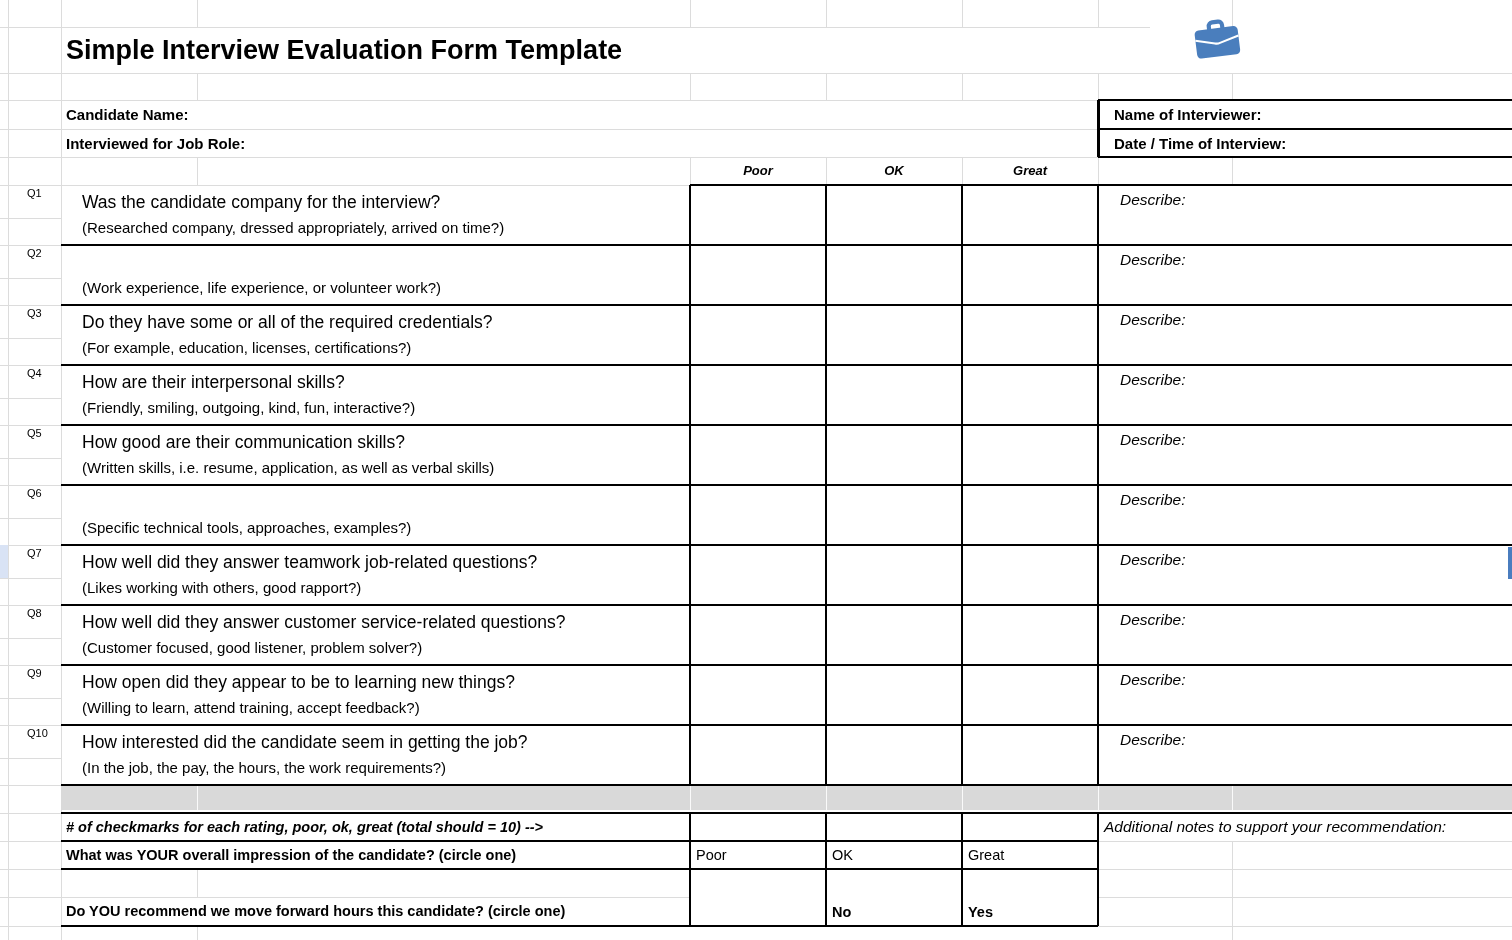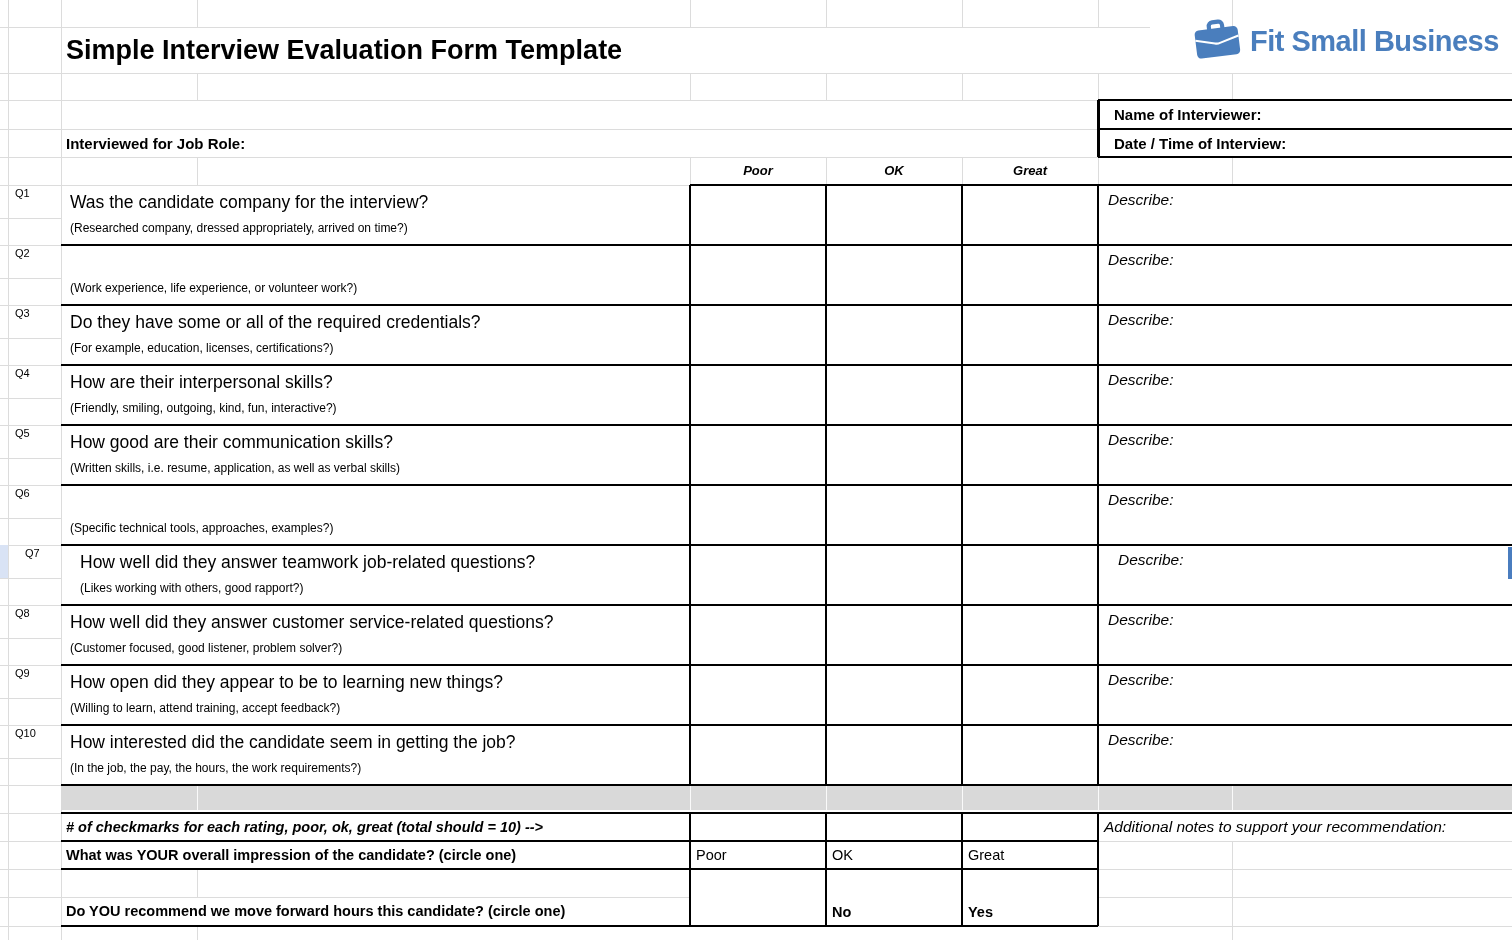--- a/index.html
+++ b/index.html
@@ -11,24 +11,24 @@
   .bk-h{position:absolute;height:2px;background:#000;}
   .bk-v{position:absolute;width:2px;background:#000;}
   .band-sep{position:absolute;width:1px;background:rgba(255,255,255,.85);}
   .title-cell{left:66px;top:27px;height:46px;line-height:46px;font-size:27px;font-weight:bold;white-space:nowrap;}
   .logo{left:1192px;top:14px;height:54px;display:flex;align-items:center;gap:8px;}
   .logo-text{font-size:29px;font-weight:bold;color:#4a7ebd;letter-spacing:-0.5px;white-space:nowrap;}
   .info-cell{height:29px;line-height:29px;font-size:15px;font-weight:bold;white-space:nowrap;}
   .box-cell{left:1098px;width:414px;border-left:2px solid #000;box-sizing:border-box;padding-left:14px;}
   .rating-hdr{top:157px;width:136px;height:28px;line-height:28px;text-align:center;
               font-size:13px;font-weight:bold;font-style:italic;}
-  .qblock{left:4px;width:1362px;height:60px;}
+  .qblock{left:16px;width:1362px;height:60px;}
   .qid{position:absolute;left:11px;top:2px;font-size:11px;}
   .qtext{position:absolute;left:66px;top:5px;font-size:17.5px;line-height:24px;white-space:nowrap;}
-  .qhint{position:absolute;left:66px;top:36px;font-size:12px;line-height:14px;white-space:nowrap;}
+  .qhint{position:absolute;left:66px;top:36px;font-size:15px;line-height:14px;white-space:nowrap;}
   .rcell{position:absolute;top:0;width:136px;height:60px;}
   .rcell.p{left:690px;} .rcell.o{left:826px;} .rcell.g{left:962px;}
   .dcell{position:absolute;left:1098px;top:0;width:414px;height:60px;}
   .dlabel{position:absolute;left:6px;top:6px;font-size:15.5px;font-style:italic;}
   .band{left:61px;top:786px;width:1451px;height:24px;background:#d9d9d9;}
   .sum-label{padding-left:5px;height:28px;line-height:28px;font-size:14.5px;white-space:nowrap;}
   .bold-ital{font-weight:bold;font-style:italic;}
   .bold{font-weight:bold;}
   .opt-cell{width:136px;height:28px;line-height:28px;font-size:14.5px;padding-left:6px;box-sizing:border-box;}
   .yn-cell{width:136px;height:57px;font-size:14.5px;font-weight:bold;display:flex;align-items:flex-end;
@@ -108,23 +108,25 @@
   <div class="abs logo">
     <span>
       <svg width="50" height="44" viewBox="0 0 60 52">
         <g transform="rotate(-7 30 26)">
           <path d="M22 15 v-5 a4.5 4.5 0 0 1 4.5-4.5 h7 a4.5 4.5 0 0 1 4.5 4.5 v5" fill="none" stroke="#4a7ebd" stroke-width="5"></path>
           <rect x="4" y="13" width="52" height="34" rx="5" fill="#4a7ebd"></rect>
           <path d="M4 25 L27 31 a9 9 0 0 0 6 0 L56 25" stroke="#ffffff" stroke-width="2.5" fill="none"></path>
         </g>
       </svg>
     </span>
-    <span class="logo-text">Fit Small Business</span>
-  </div>
-
+  </div>
+
+  <div class="abs info-cell" style="left:61px;top:100px;width:1037px;padding-left:5px;">
+    <span>Candidate Name:</span>
+  </div>
   <div class="abs info-cell" style="left:61px;top:129px;width:1037px;padding-left:5px;">
     <span>Interviewed for Job Role:</span>
   </div>
 
   <div class="abs info-cell box-cell" style="top:100px;">
     <span>Name of Interviewer:</span>
   </div>
   <div class="abs info-cell box-cell" style="top:129px;">
     <span>Date / Time of Interview:</span>
   </div>
@@ -197,21 +199,21 @@
       <div class="qid">Q6</div>
       <div class="qhint">(Specific technical tools, approaches, examples?)</div>
       <div class="rcell p"></div>
       <div class="rcell o"></div>
       <div class="rcell g"></div>
       <div class="dcell">
         <span class="dlabel">Describe:</span>
       </div>
     </div>
 
-    <div class="abs qblock" style="top: 545px; margin-left: 10px;">
+    <div class="abs qblock" style="top: 545px;">
       <div class="qid">Q7</div>
       <div class="qtext">How well did they answer teamwork job-related questions?</div>
       <div class="qhint">(Likes working with others, good rapport?)</div>
       <div class="rcell p"></div>
       <div class="rcell o"></div>
       <div class="rcell g"></div>
       <div class="dcell">
         <span class="dlabel">Describe:</span>
       </div>
     </div>

